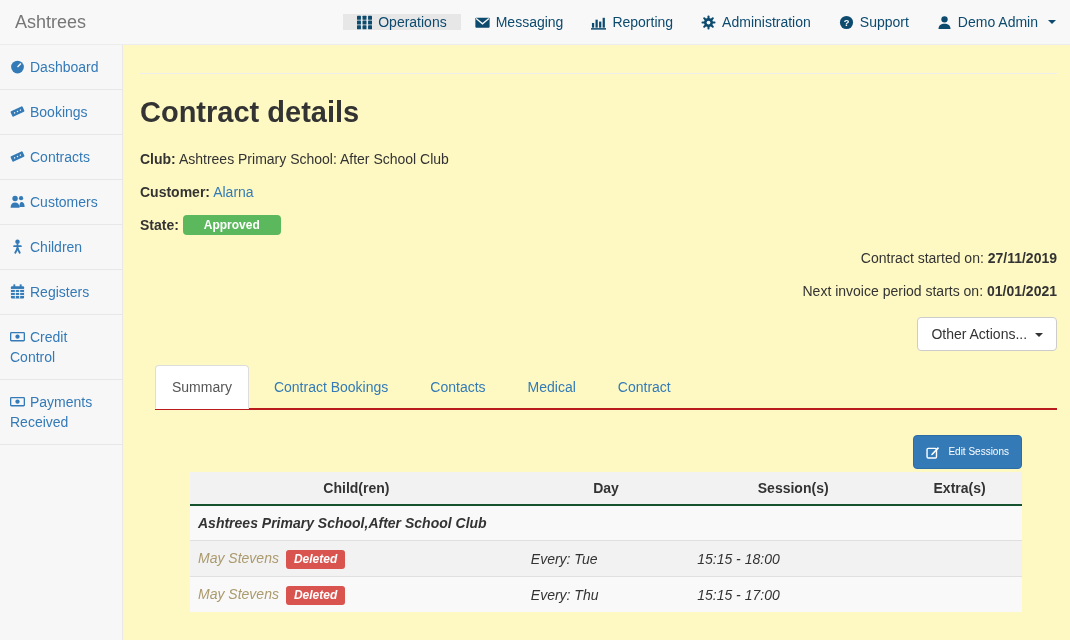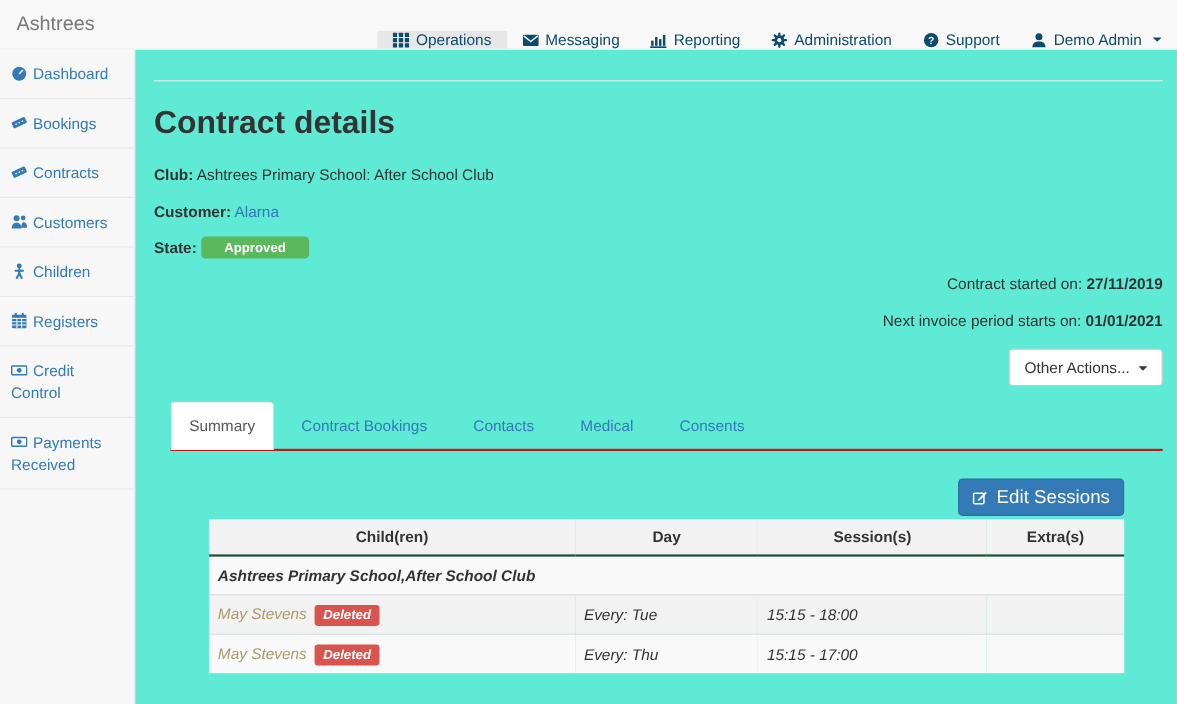--- a/index.html
+++ b/index.html
@@ -8,21 +8,21 @@
     width:1070px; height:640px; overflow:hidden;
     font-family:"Liberation Sans", sans-serif;
     font-size:14px; color:#333; background:#fff;
   }
   a { text-decoration:none; cursor:pointer; }
 
   
   .navbar {
     position:absolute; top:0; left:0; width:1070px; height:45px;
     background:#f8f8f8; border-bottom:1px solid #ededed;
-    display:flex; align-items:flex-end; z-index:5;
+    display:flex; align-items:center; z-index:5;
   }
   .brand {
     font-size:18px; color:#777; line-height:45px; padding:0 15px;
     white-space:nowrap;
   }
   .nav { margin-left:auto; display:flex; align-items:stretch; }
   .nav-item {
     display:flex; align-items:center; gap:6px; padding:0 14px;
     color:#0c4a6e; white-space:nowrap;
   }
@@ -42,21 +42,21 @@
   }
   .side-item {
     display:block; padding:12px 10px; color:#337ab7;
     border-bottom:1px solid #e7e7e7; line-height:20px;
   }
   .side-item .ic { vertical-align:-2px; margin-right:5px; }
 
   
   .content {
     position:absolute; top:45px; left:123px; right:0; bottom:0;
-    padding:0 13px 0 17px; background:#5eead4;
+    padding:0 13px 0 17px; background:#fef9c3;
   }
   .top-rule { border:none; border-top:1px solid #eee; margin:28px 0 0 0; }
   h2.page-title { font-size:29px; font-weight:bold; margin:22px 0 20px; color:#333; }
   .meta { margin:0 0 13px; line-height:20px; }
   .meta b { font-weight:bold; }
   .link-blue { color:#337ab7; }
   .badge-green {
     display:inline-block; background:#5cb85c; color:#fff;
     font-size:12px; font-weight:bold; padding:3px 21px; border-radius:4px;
     line-height:14px; vertical-align:1px;
@@ -80,21 +80,21 @@
   .tab.active {
     color:#555; background:#fff; border-color:#ddd; border-bottom-color:#fff;
   }
 
   
   .tab-panel { padding:25px 35px 0 35px; }
   .panel-actions { text-align:right; margin-bottom:3px; }
   .btn-primary {
     display:inline-flex; align-items:center; gap:7px;
     background:#337ab7; border:1px solid #2e6da4; border-radius:4px;
-    color:#fff; font-size:17px; padding:7px 12px; cursor:pointer;
+    color:#fff; font-size:10px; padding:7px 12px; cursor:pointer;
     font-family:"Liberation Sans", sans-serif; line-height:18px;
   }
   .btn-primary .ic svg { width:14px; height:14px; }
 
   
   table.sessions { width:100%; border-collapse:collapse; }
   .sessions th {
     text-align:center; font-weight:bold; background:#f2f2f2;
     padding:6px 8px; border-bottom:2px solid #14532d; line-height:20px;
   }
@@ -335,21 +335,21 @@
       <span class="caret"></span>
     </button>
   </div>
 
   <div class="tabs-wrap">
     <div class="tabs">
       <a class="tab active">Summary</a>
       <a class="tab">Contract Bookings</a>
       <a class="tab">Contacts</a>
       <a class="tab">Medical</a>
-      <a class="tab">Consents</a>
+      <a class="tab">Contract</a>
     </div>
 
     <div class="tab-panel">
       <div class="panel-actions">
         <button class="btn-primary">
           <span class="ic">
             <svg viewBox="0 0 16 16">
                 <rect x="1.2" y="3.8" width="10.8" height="11" rx="1.4" fill="none" stroke="currentColor" stroke-width="1.6"></rect>
                 <path d="M6.2 10.2 L13.6 2.4 L15 3.8 L7.5 11.3 L5.8 11.8 Z" fill="currentColor"></path>
               </svg>

